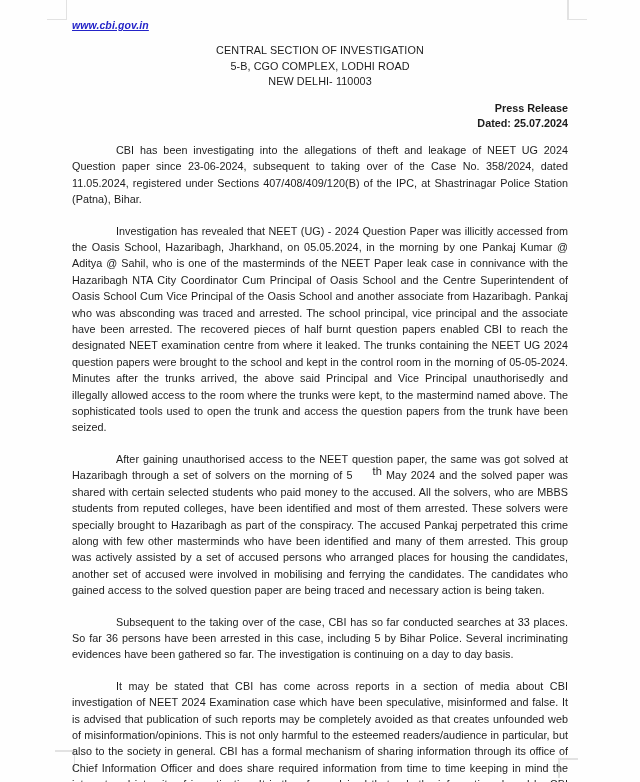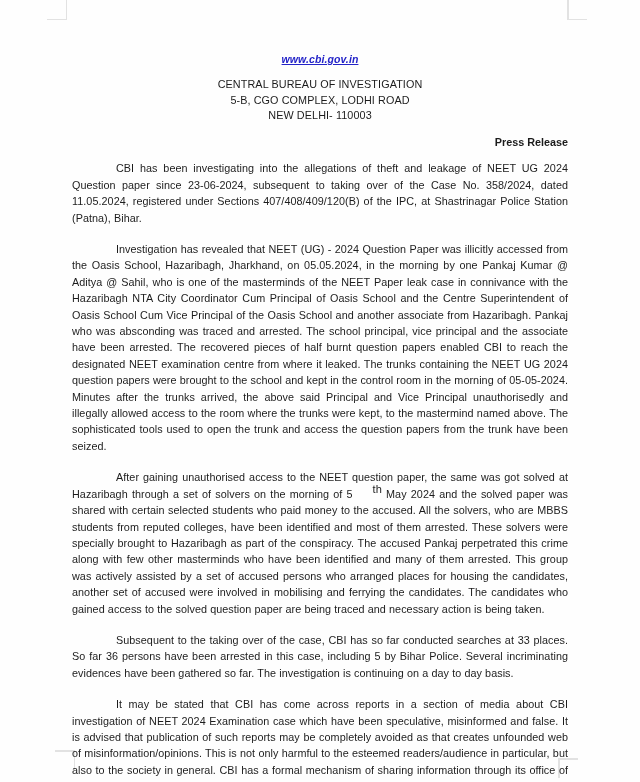--- a/index.html
+++ b/index.html
@@ -62,24 +62,23 @@
 
   
   .content {
     position: absolute;
     left: 72px;
     top: 0;
     width: 496px;
   }
 
   .url-line {
-    text-align: center;
+    text-align: left;
     padding-top: 16px;
     line-height: 1;
-    margin-top: 34px;
   }
   .site-url {
     font-size: 10.5px;
     font-weight: bold;
     font-style: italic;
     color: #2323c8;
     text-decoration: underline;
     letter-spacing: 0.1px;
   }
 
@@ -145,27 +144,28 @@
   <div class="crop crop-bl"></div>
   <div class="crop crop-br"></div>
 
   <div class="content">
 
     <div class="url-line">
       <a class="site-url" href="#">www.cbi.gov.in</a>
     </div>
 
     <div class="org-block">
-      <div>CENTRAL BUREAU OF INVESTIGATION</div>
+      <div>CENTRAL SECTION OF INVESTIGATION</div>
       <div>5-B, CGO COMPLEX, LODHI ROAD</div>
       <div>NEW DELHI- 110003</div>
     </div>
 
     <div class="release-block">
       <div>Press Release</div>
+      <div>Dated: 25.07.2024</div>
     </div>
 
 
     <div class="body-text">
 
       <p class="para">CBI has been investigating  into the allegations of theft and leakage of NEET UG 2024 Question paper since 23-06-2024, subsequent to taking over of the Case No. 358/2024, dated 11.05.2024, registered under Sections 407/408/409/120(B) of the IPC,  at Shastrinagar Police Station (Patna), Bihar.</p>
 
       <p class="para">Investigation has revealed that NEET (UG) - 2024 Question Paper was illicitly accessed from the Oasis School, Hazaribagh, Jharkhand, on 05.05.2024, in the morning by one Pankaj Kumar @ Aditya @ Sahil,  who is one of the masterminds of the NEET Paper leak case in connivance with the Hazaribagh NTA City Coordinator Cum Principal of Oasis School and the Centre Superintendent of Oasis School Cum Vice Principal of the Oasis School and another associate from Hazaribagh. Pankaj who was absconding was traced and arrested. The school principal, vice principal and the associate have been arrested. The recovered pieces of half burnt question papers enabled CBI to reach the designated NEET examination centre from where it leaked. The trunks containing the NEET UG 2024 question papers were brought to the school and kept in the control room in the morning of 05-05-2024. Minutes after the trunks arrived, the above said Principal and Vice Principal unauthorisedly and illegally allowed access to the room where the trunks were kept, to the mastermind named above. The sophisticated tools used to open the trunk and access the question papers from the trunk have been seized.</p>
 
       <p class="para"><span>After gaining unauthorised access to the NEET question paper, the same was got solved at Hazaribagh through a set of solvers on the morning of 5</span><sup>th</sup><span> May 2024 and the solved paper was shared with certain selected students who paid money to the accused. All the solvers, who are MBBS students from reputed colleges, have been identified and most of them arrested. These solvers were specially brought to Hazaribagh as part of the conspiracy. The accused Pankaj perpetrated this crime along with few other masterminds who have been identified and many of them arrested. This group was actively assisted by a set of accused persons who arranged places for housing the candidates, another set of accused were involved in mobilising and ferrying the candidates. The candidates who gained access to the solved question paper are being traced and necessary action is being taken.</span></p>

